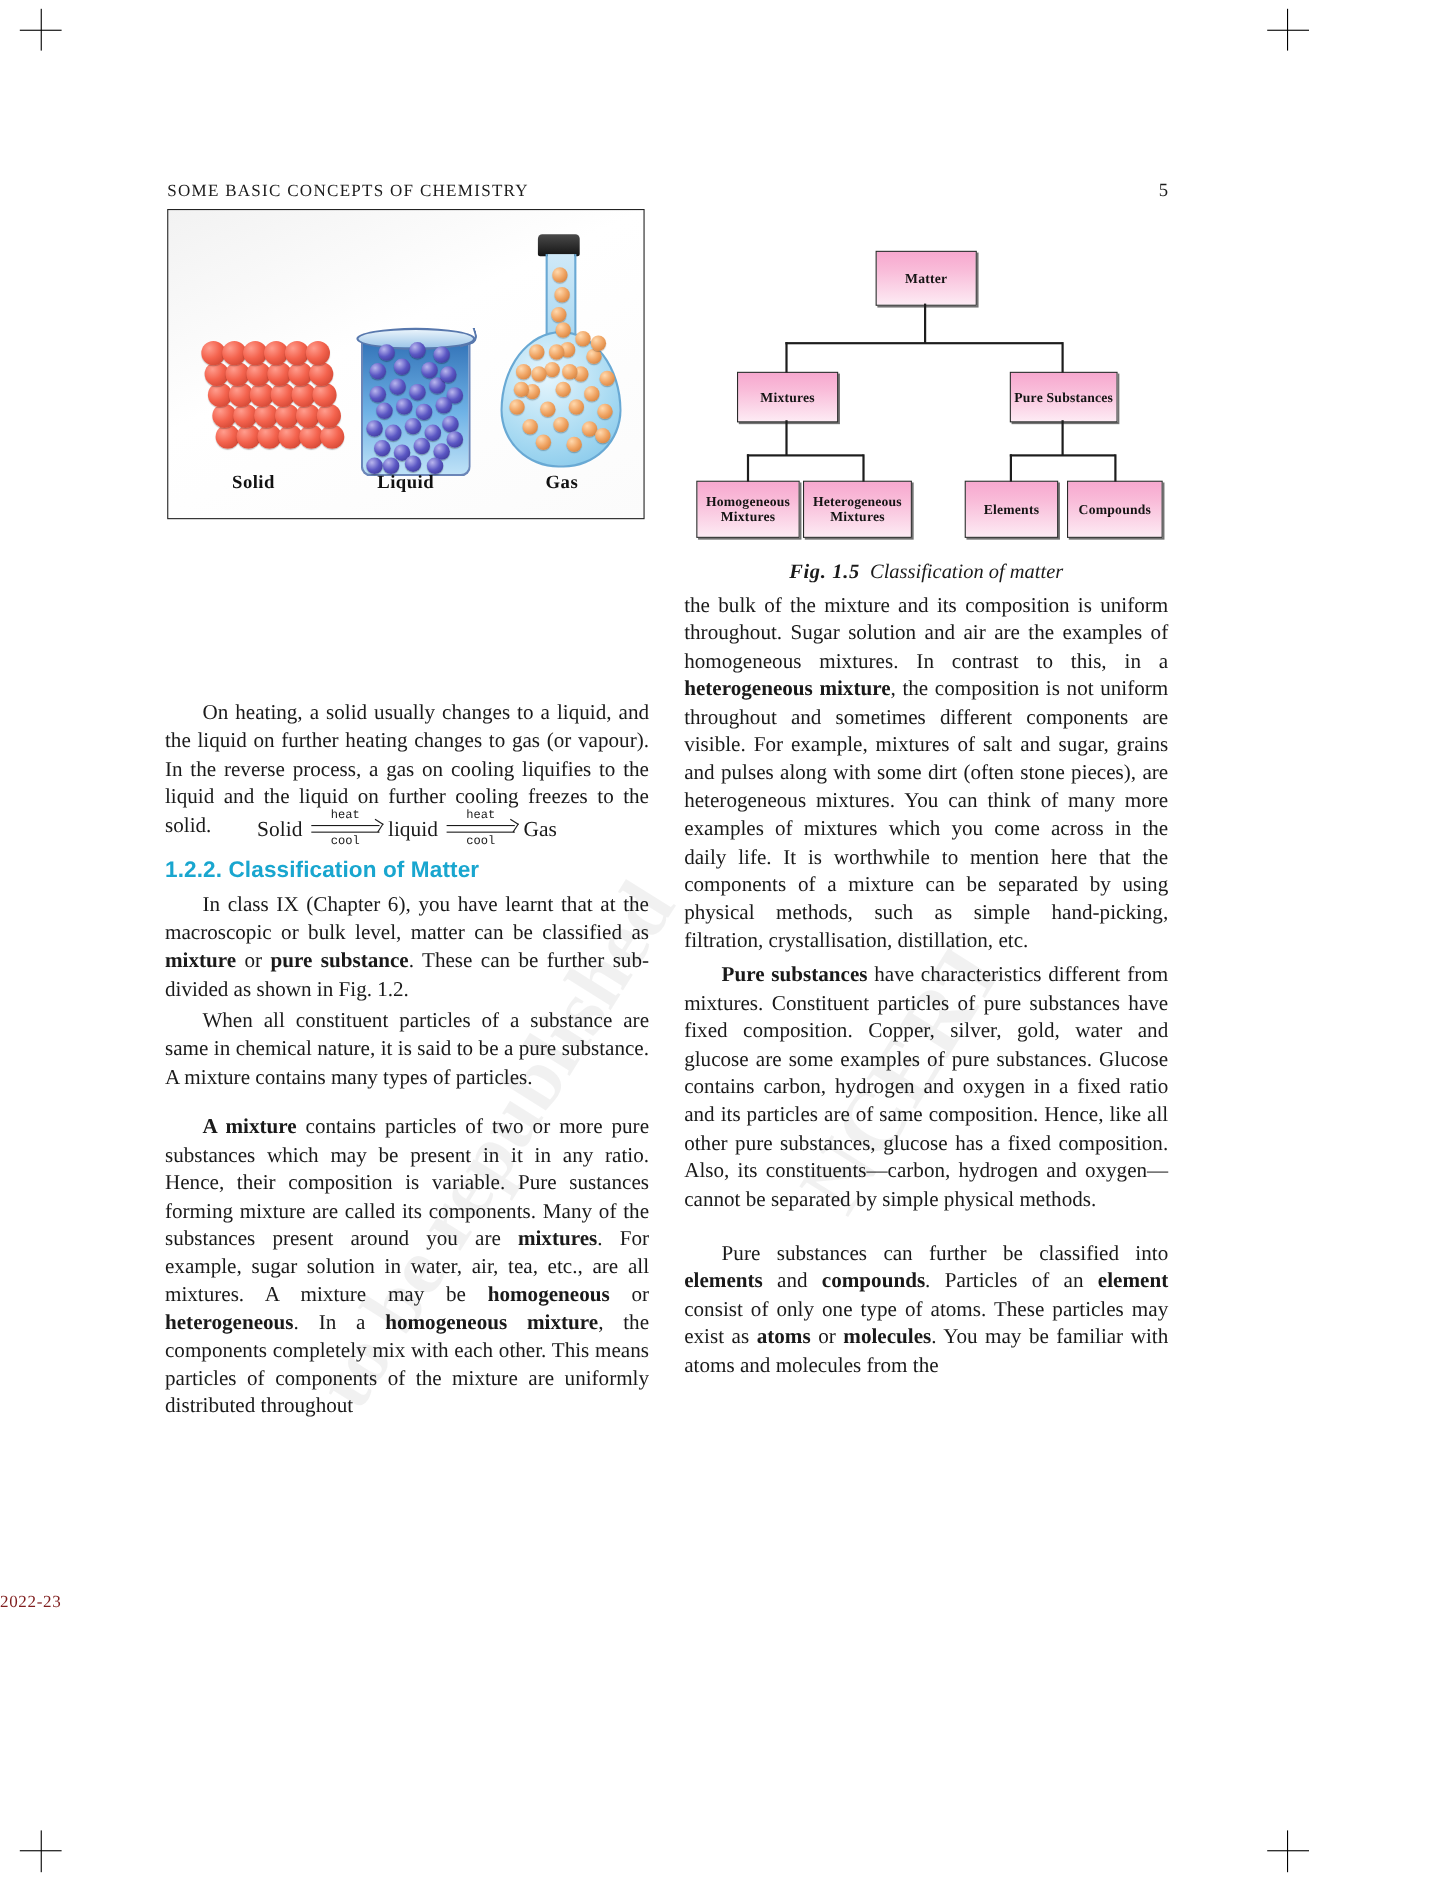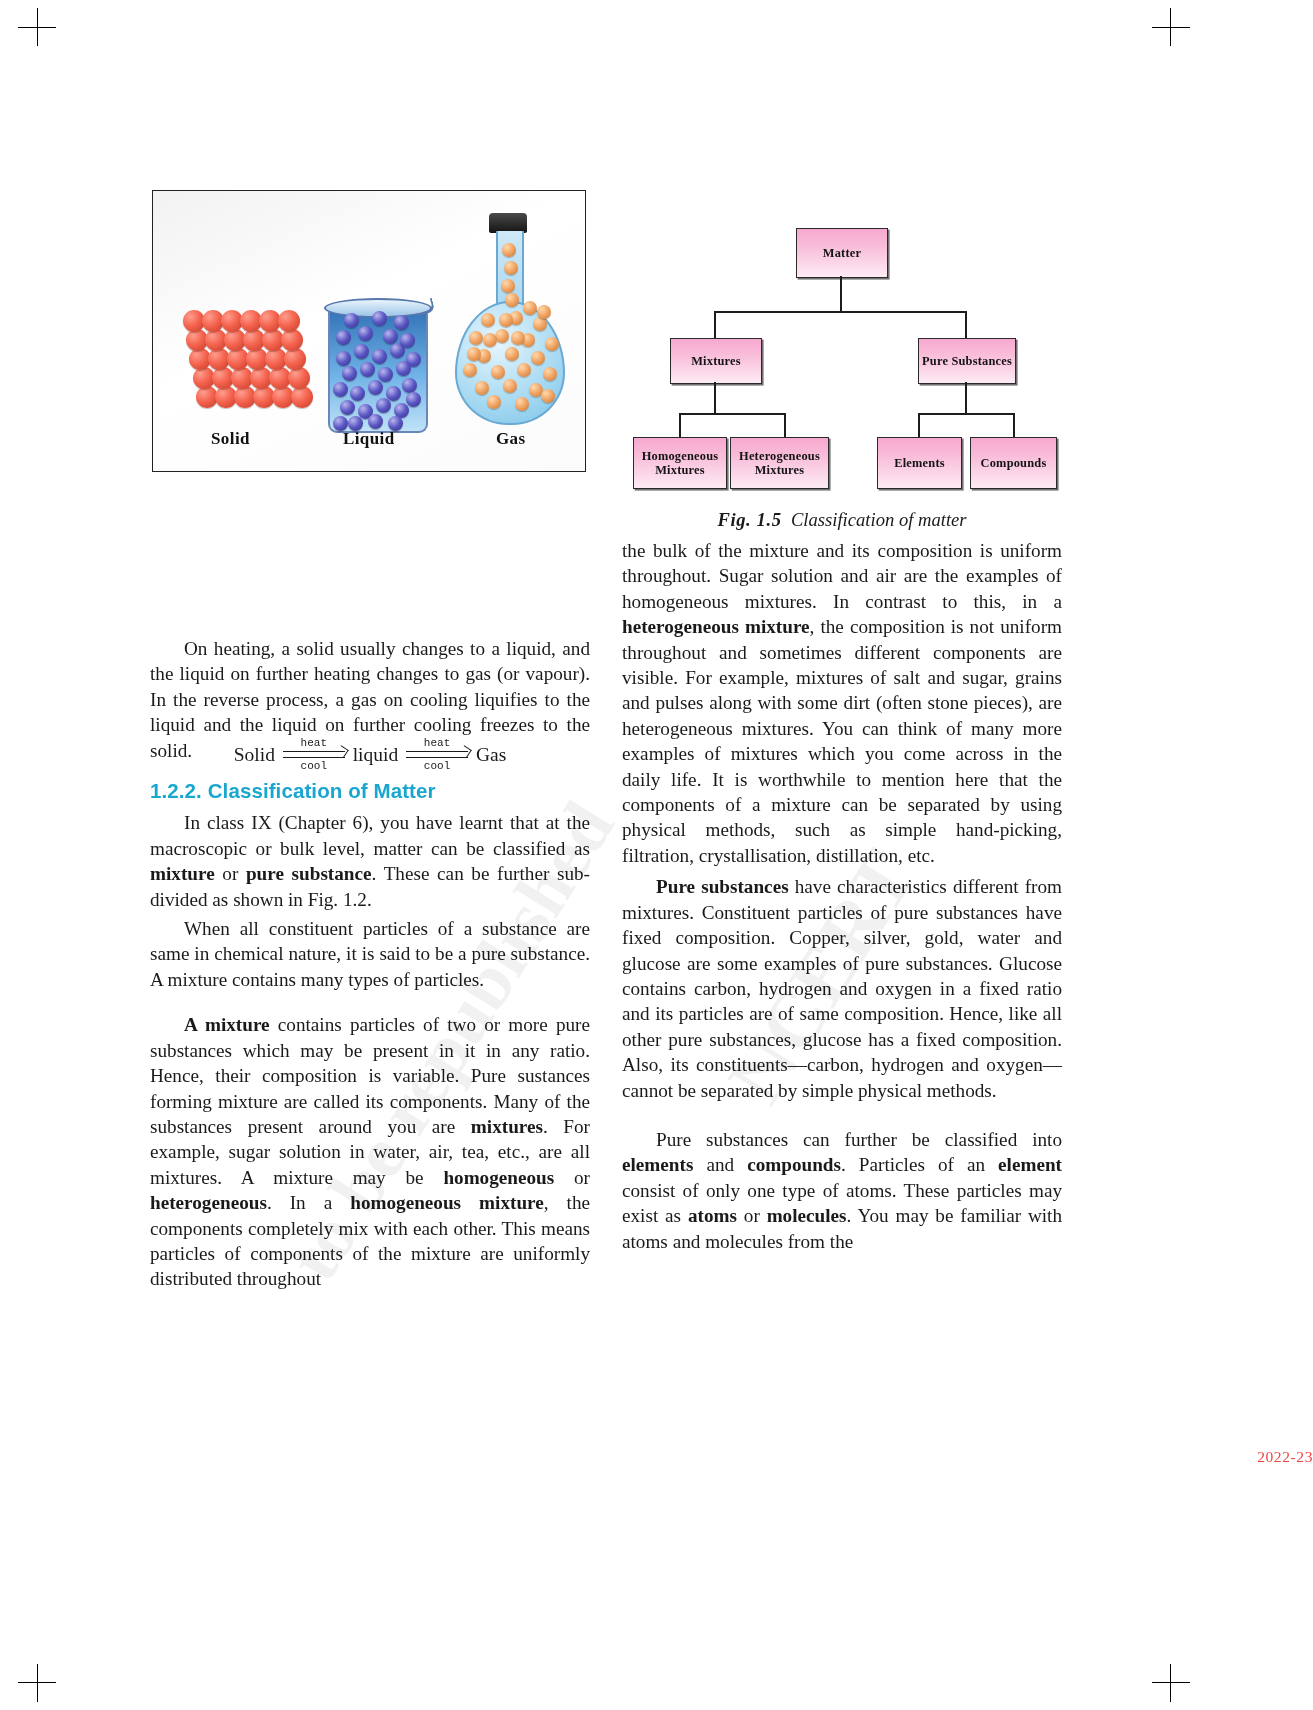--- a/index.html
+++ b/index.html
@@ -109,22 +109,22 @@
   .arrw .l2{position:absolute;left:0;top:13px;width:62px;height:1.3px;background:#1a1a1a;}
   .arrw .hd{position:absolute;left:55px;top:3px;width:8px;height:8px;
             border-top:1.3px solid #1a1a1a;border-right:1.3px solid #1a1a1a;
             transform:rotate(33deg);}
 
   
   .h-sec{font-family:"Liberation Sans", sans-serif;font-weight:bold;
          font-size:20.5px;color:#19a6cf;letter-spacing:.1px;}
 
   
-  #footer{position:absolute;left:0;top:1448px;width:1313px;text-align:right;
-          font-size:15.5px;letter-spacing:.6px;color:#ef4444;}
+  #footer{position:absolute;left:0;top:1448px;width:1313px;text-align:left;
+          font-size:15.5px;letter-spacing:.6px;color:#7f1d1d;}
 
   
   #wm{position:absolute;left:150px;top:430px;width:1000px;height:960px;
       pointer-events:none;overflow:hidden;}
   #wm span{position:absolute;font-family:"Liberation Serif", serif;
       font-weight:bold;color:rgba(0,0,0,.055);white-space:nowrap;
       transform:rotate(-58deg);transform-origin:left top;}
   #wm .w1{left:120px;top:820px;font-size:74px;}
   #wm .w2{left:560px;top:640px;font-size:80px;}
 </style>
@@ -135,20 +135,24 @@
 
   <div class="crop v" style="left:37px;  top:8px;"></div>
   <div class="crop v" style="left:1170px;top:8px;"></div>
   <div class="crop v" style="left:37px;  top:1664px;"></div>
   <div class="crop v" style="left:1170px;top:1664px;"></div>
   <div class="crop h" style="left:18px;  top:27px;"></div>
   <div class="crop h" style="left:1152px;top:27px;"></div>
   <div class="crop h" style="left:18px;  top:1682px;"></div>
   <div class="crop h" style="left:1152px;top:1682px;"></div>
 
+  <div id="runhead">
+    <div class="rh-title">SOME  BASIC  CONCEPTS  OF  CHEMISTRY</div>
+    <div class="rh-page">5</div>
+  </div>
 
   <div id="fig1box">
 
     <div id="solid">
         <i style="left: 0px; top: 4px; z-index: 20;"></i>
         <i style="left: 19px; top: 4px; z-index: 20;"></i>
         <i style="left: 38px; top: 4px; z-index: 20;"></i>
         <i style="left: 57px; top: 4px; z-index: 20;"></i>
         <i style="left: 76px; top: 4px; z-index: 20;"></i>
         <i style="left: 95px; top: 4px; z-index: 20;"></i>

